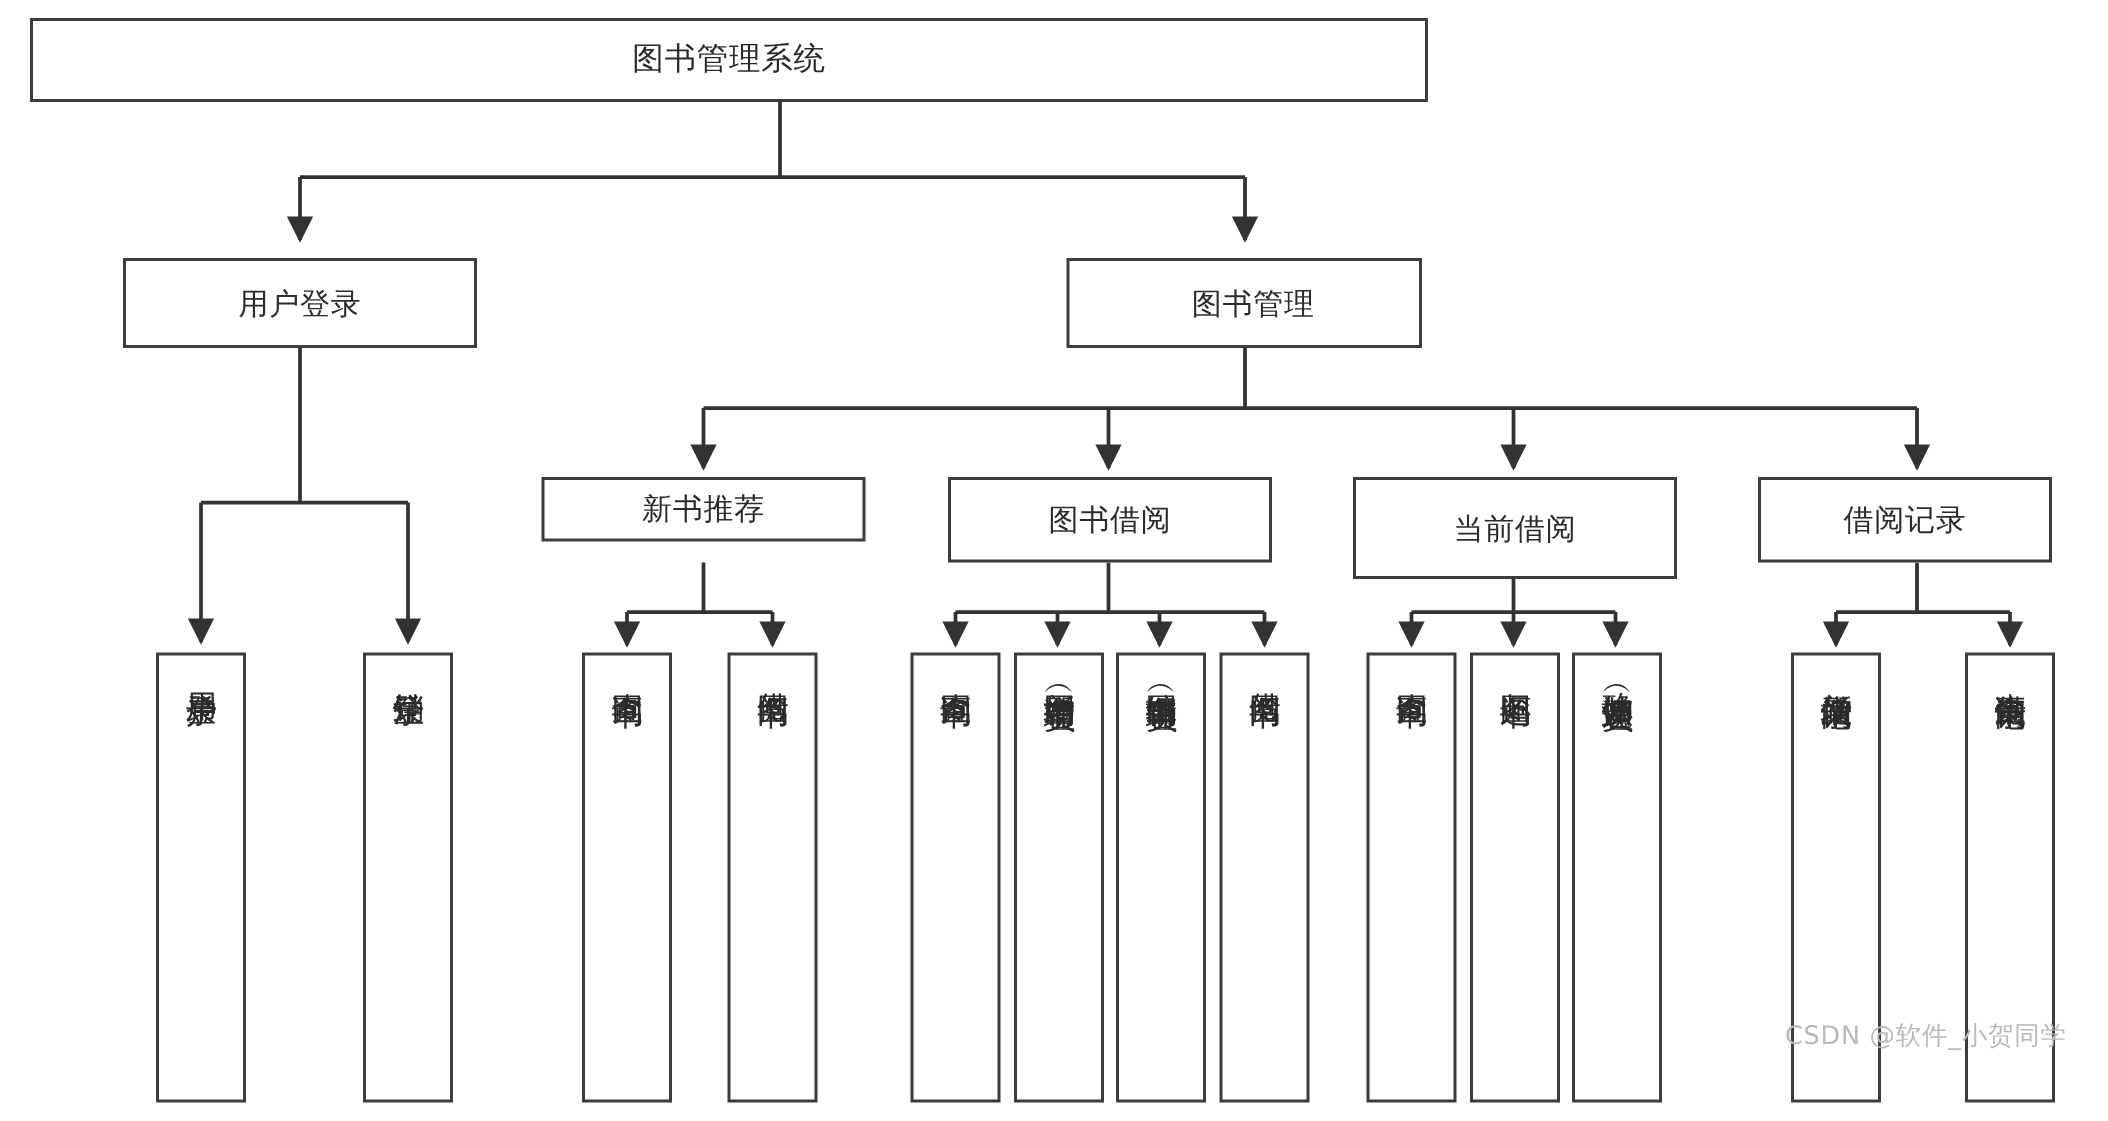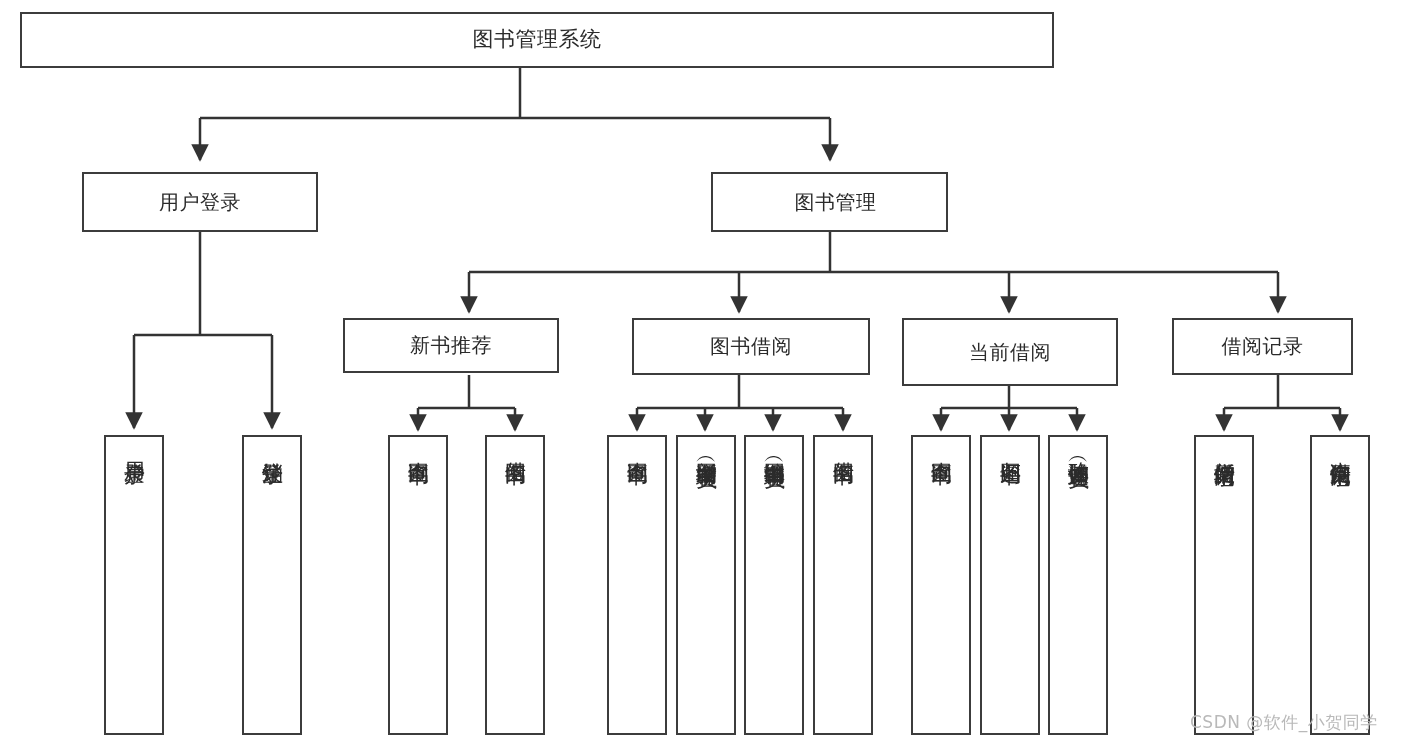--- a/index.html
+++ b/index.html
@@ -114,41 +114,41 @@
       <path d="M 1009 408 L 1009 430" marker-end="url(#arrow)"></path>
       <path d="M 1077 408 L 1077 430" marker-end="url(#arrow)"></path>
 
       <path d="M 1278 375 L 1278 408"></path>
       <path d="M 1224 408 L 1340 408"></path>
       <path d="M 1224 408 L 1224 430" marker-end="url(#arrow)"></path>
       <path d="M 1340 408 L 1340 430" marker-end="url(#arrow)"></path>
     </g>
   </svg>
 
-  <div class="node root" style="left:20px; top:12px; width:1034px; height:56px;">
+  <div class="node root" style="left:20px; top:12px; width:932px; height:56px;">
     <span class="label">图书管理系统</span>
   </div>
 
   <div class="node l2" style="left:82px; top:172px; width:236px; height:60px;">
     <span class="label">用户登录</span>
   </div>
   <div class="node l2" style="left:711px; top:172px; width:237px; height:60px;padding-left:12px;">
     <span class="label">图书管理</span>
   </div>
 
-  <div class="node l3" style="left:343px; top:318px; width:216px; height:55px;justify-content:center;">
+  <div class="node l3" style="left:361px; top:318px; width:216px; height:43px;justify-content:center;">
     <span class="label">新书推荐</span>
   </div>
-  <div class="node l3" style="left:632px; top:318px; width:238px; height:57px;">
+  <div class="node l3" style="left:632px; top:318px; width:216px; height:57px;">
     <span class="label">图书借阅</span>
   </div>
   <div class="node l3" style="left:902px; top:318px; width:216px; height:68px;">
     <span class="label">当前借阅</span>
   </div>
-  <div class="node l3" style="left:1172px; top:318px; width:181px; height:57px;">
+  <div class="node l3" style="left:1172px; top:318px; width:196px; height:57px;">
     <span class="label">借阅记录</span>
   </div>
 
   <div class="node leaf" style="left:104px; top:435px; width:60px; height:300px;">
     <span class="label">用户登录</span>
   </div>
   <div class="node leaf" style="left:242px; top:435px; width:60px; height:300px;">
     <span class="label">注销登录</span>
   </div>
 
@@ -182,15 +182,15 @@
     <span class="label">确认归还（管理员）</span>
   </div>
 
   <div class="node leaf" style="left:1194px; top:435px; width:60px; height:300px;">
     <span class="label">新增借阅记录</span>
   </div>
   <div class="node leaf" style="left:1310px; top:435px; width:60px; height:300px;">
     <span class="label">查询借阅记录</span>
   </div>
 
-  <div class="watermark" style="left:1190px; top:711px;">CSDN @软件_小贺同学</div>
+  <div class="watermark" style="left:1190px; top:679px;">CSDN @软件_小贺同学</div>
 
 </div>
 
 </body></html>

